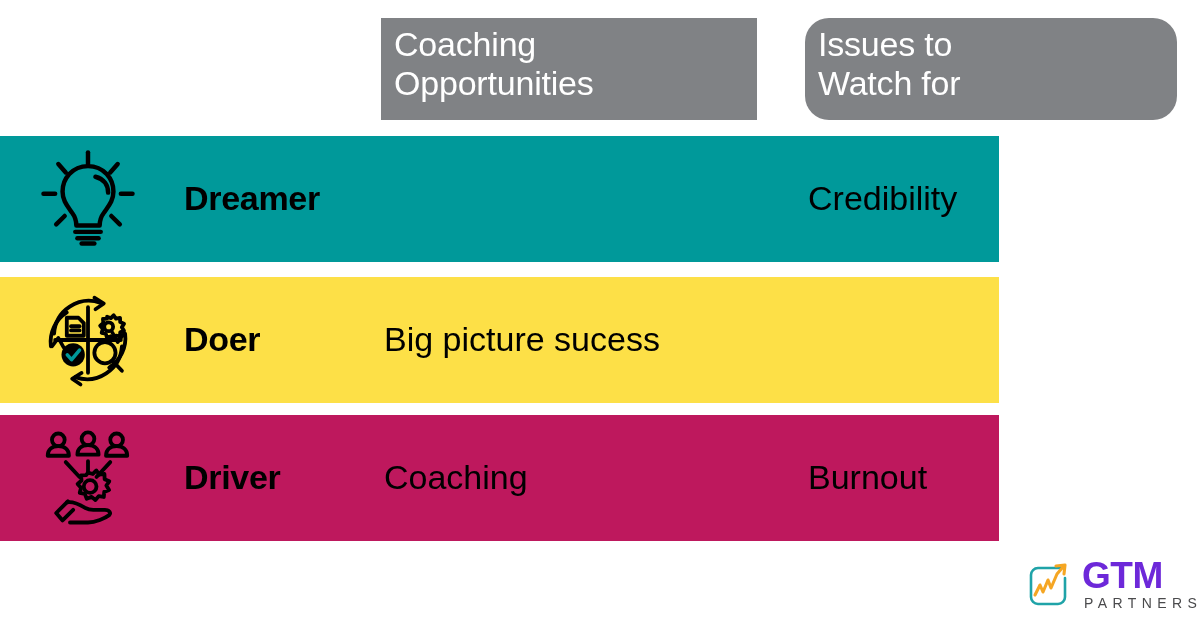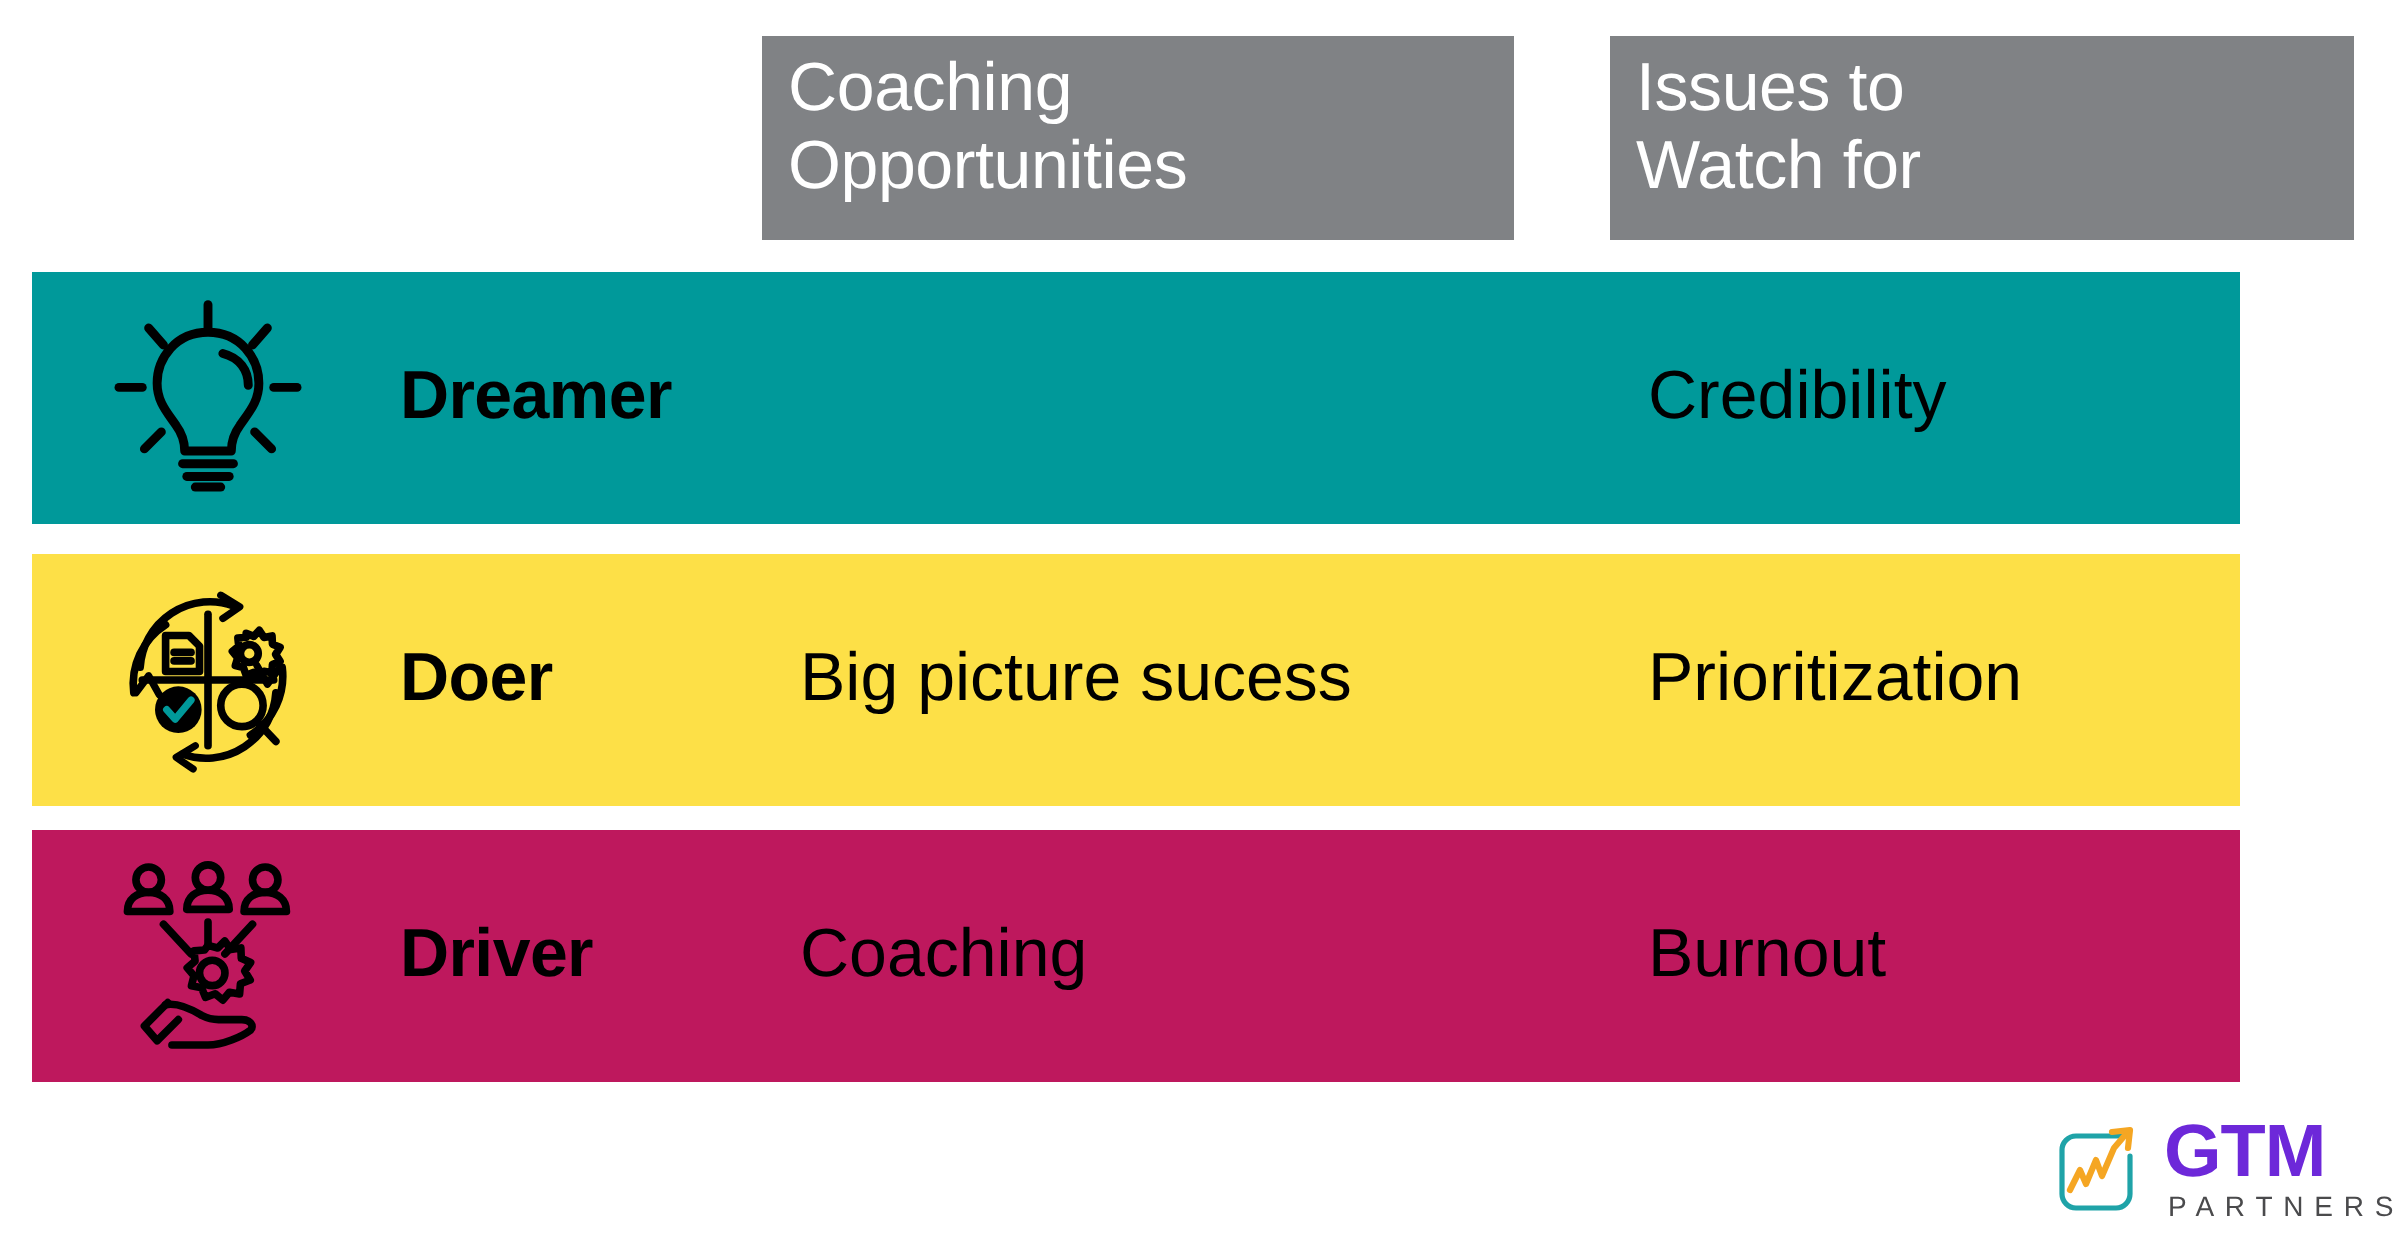--- a/index.html
+++ b/index.html
@@ -15,21 +15,21 @@
     position: relative;
     overflow: hidden;
     font-family: "Liberation Sans", "DejaVu Sans", sans-serif;
     color: #000000;
   }
 
   
   .col-icon   { position: absolute; left: 0px;    width: 175px; }
   .col-type   { position: absolute; left: 175px;  width: 206px; }
   .col-coach  { position: absolute; left: 381px;  width: 376px; }
-  .col-issues { position: absolute; left: 805px;  width: 372px; }
+  .col-issues { position: absolute; left: 805px;  width: 372px; border-radius: 24px; }
 
   
   .header-band {
     position: absolute;
     left: 0; top: 0;
     width: 1200px;
     height: 144px;
   }
   .header-cell {
     top: 18px;
@@ -40,22 +40,22 @@
     font-size: 34px;
     line-height: 1.14;
     font-weight: 400;
     letter-spacing: -0.2px;
     white-space: pre-line;
   }
 
   
   .row {
     position: absolute;
-    left: 16px;
-    width: 1104px;
+    left: 0;
+    width: 999px;
     height: 126px;
   }
   .row-1 { top: 136px; background: #00999A; }
   .row-2 { top: 277px; background: #fde047; }
   .row-3 { top: 415px; background: #be185d; }
 
   .cell {
     top: 0;
     height: 126px;
     display: flex;
@@ -184,21 +184,20 @@
         <circle cx="66" cy="62" r="10"></circle>
         <line x1="73.5" y1="70" x2="82" y2="79"></line>
       </svg>
     </span>
   </div>
 
   <div class="cell type-cell col-type">Doer</div>
 
   <div class="cell text-cell col-coach">Big picture sucess</div>
 
-  <div class="cell text-cell col-issues">Prioritization</div>
 </div>
 
 <div class="row row-3">
 
   <div class="cell icon-cell col-icon">
     <span class="icon-wrap">
       <svg viewBox="0 0 100 100" fill="none" stroke="#000" stroke-width="3.6" stroke-linecap="round" stroke-linejoin="round">
 
         <circle cx="22" cy="14" r="6"></circle>
         <path d="M12 29 C12 23 16.5 20 22 20 C27.5 20 32 23 32 29 Z"></path>

